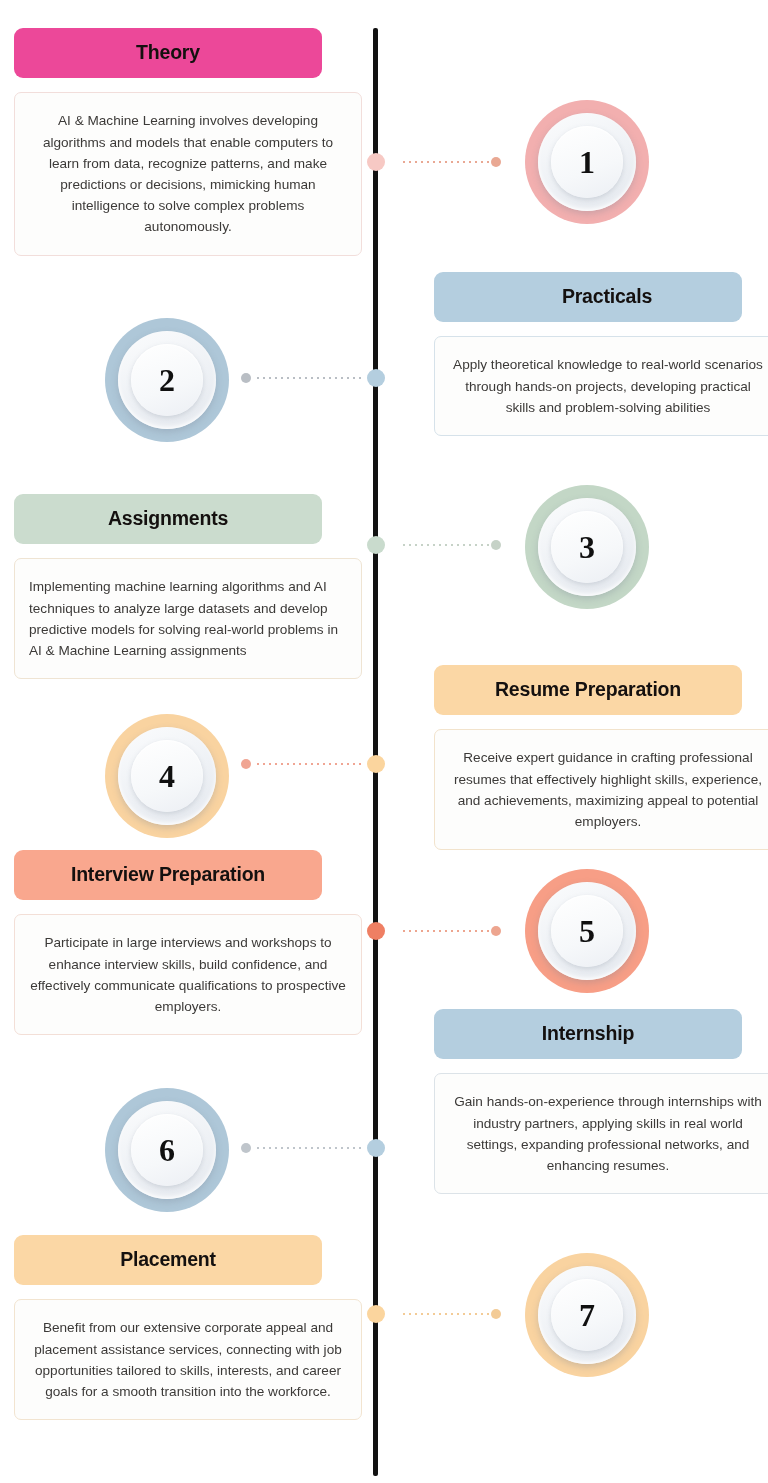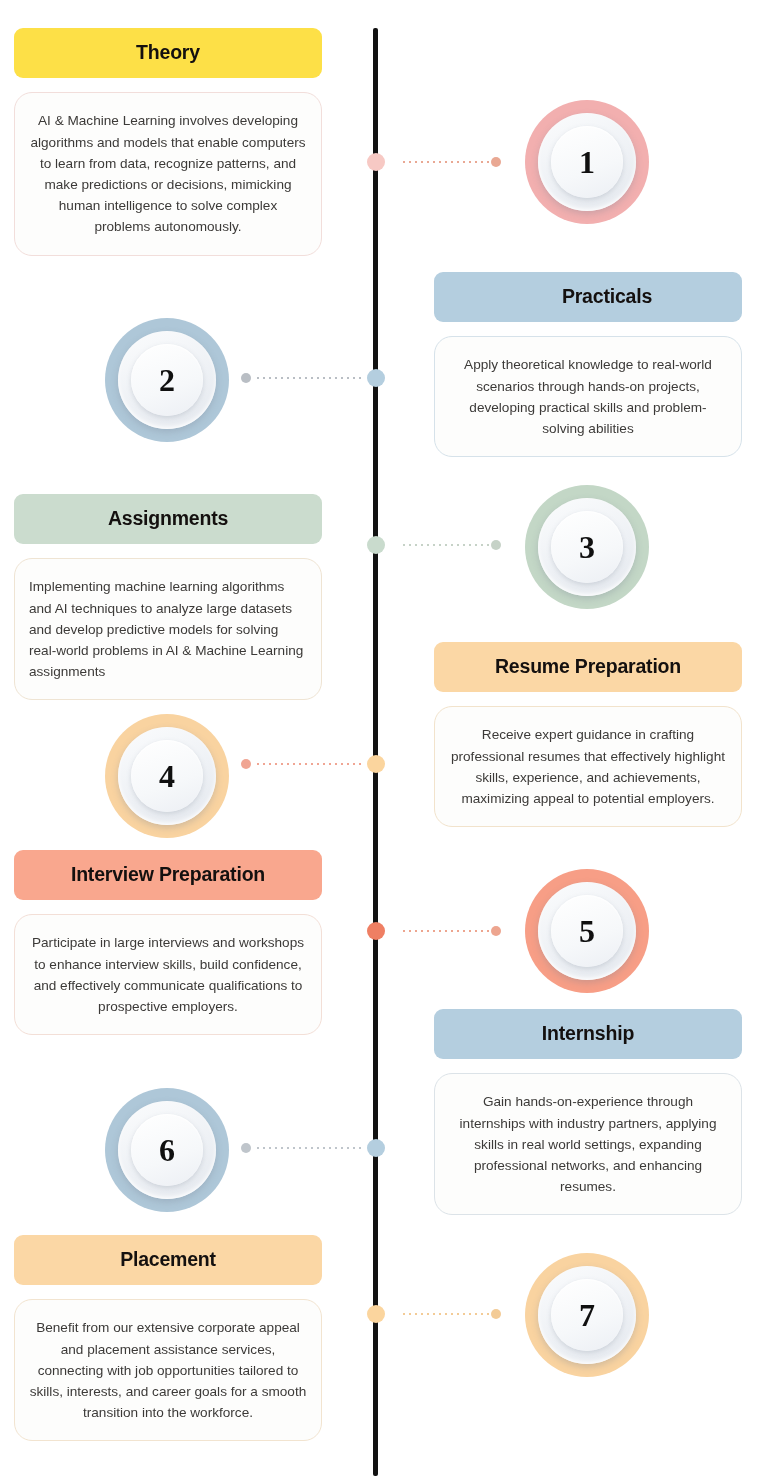--- a/index.html
+++ b/index.html
@@ -46,25 +46,25 @@
   }
   .pill-label {
     font-size: 19.5px;
     font-weight: bold;
     color: #14100f;
     letter-spacing: -0.2px;
     line-height: 1.2;
   }
 
   .card {
-    width: 308px;
+    width: 348px;
     margin-top: 14px;
     background: #fdfdfc;
     border: 1px solid #e9e2d8;
-    border-radius: 18px;
+    border-radius: 7px;
     padding: 17px 14px;
   }
   .card-text {
     font-size: 13.6px;
     line-height: 1.56;
     color: #3c3a38;
     text-align: center;
   }
   .card-text.align-left { text-align: left; }
 
@@ -136,21 +136,21 @@
     border-radius: 50%;
   }
 </style>
 </head>
 <body>
 
 <div id="root">
   <div class="spine"></div>
   <div id="rows">
       <div class="textcol left" style="top: 28px;">
-        <div class="pill" style="background: #fde047;">
+        <div class="pill" style="background: #ec4899;">
           <div class="pill-label">Theory</div>
         </div>
         <div class="card" style="border-color: rgb(242, 222, 219);">
           <p class="card-text">AI &amp; Machine Learning involves developing algorithms and models that enable computers to learn from data, recognize patterns, and make predictions or decisions, mimicking human intelligence to solve complex problems autonomously.</p>
         </div>
       </div>
       <div class="badge-wrap right" style="top: 100px;">
         <div class="badge-ring" style="background: rgb(242, 175, 175);"></div>
         <div class="badge-inner1"></div>
         <div class="badge-inner2">
@@ -195,21 +195,21 @@
         <div class="badge-inner1"></div>
         <div class="badge-inner2">
           <span class="badge-num">3</span>
         </div>
       </div>
       <div class="connector" style="top: 536px; left: 366.5px; width: 152px;">
         <div class="dotline" style="background-image: radial-gradient(circle, rgb(198, 210, 199) 0px, rgb(198, 210, 199) 1px, transparent 1.2px); left: 34px; width: 96px;"></div>
         <div class="small-dot" style="background: rgb(198, 210, 199); left: 124px;"></div>
         <div class="spine-dot" style="background: rgb(201, 219, 205); left: 0px;"></div>
       </div>
-      <div class="textcol right" style="top: 642px;">
+      <div class="textcol right" style="top: 665px;">
         <div class="pill" style="background: rgb(251, 215, 165);">
           <div class="pill-label">Resume Preparation</div>
         </div>
         <div class="card" style="border-color: rgb(242, 227, 204);">
           <p class="card-text">Receive expert guidance in crafting professional resumes that effectively highlight skills, experience, and achievements, maximizing appeal to potential employers.</p>
         </div>
       </div>
       <div class="badge-wrap left" style="top: 714px;">
         <div class="badge-ring" style="background: rgb(249, 211, 160);"></div>
         <div class="badge-inner1"></div>

